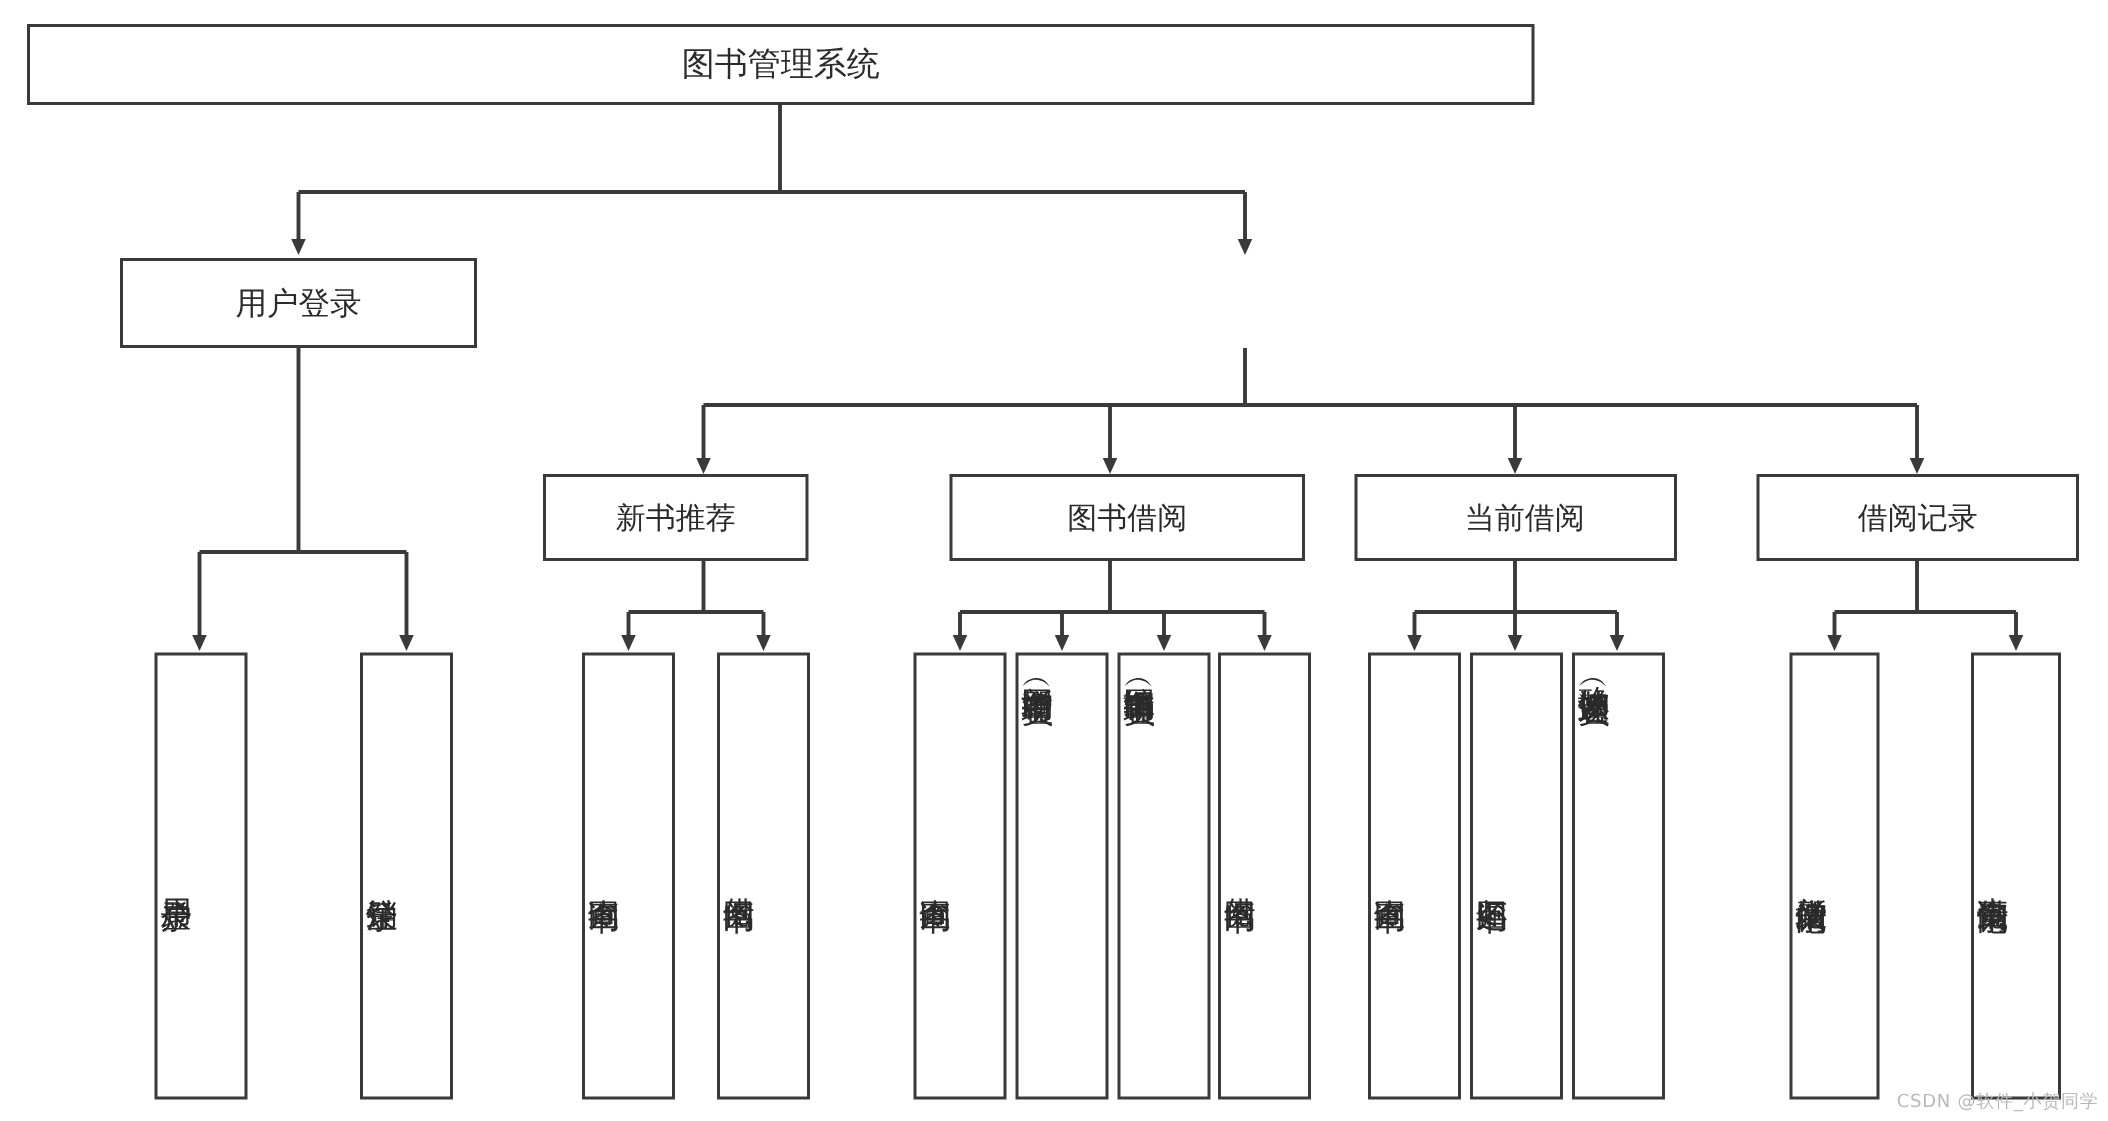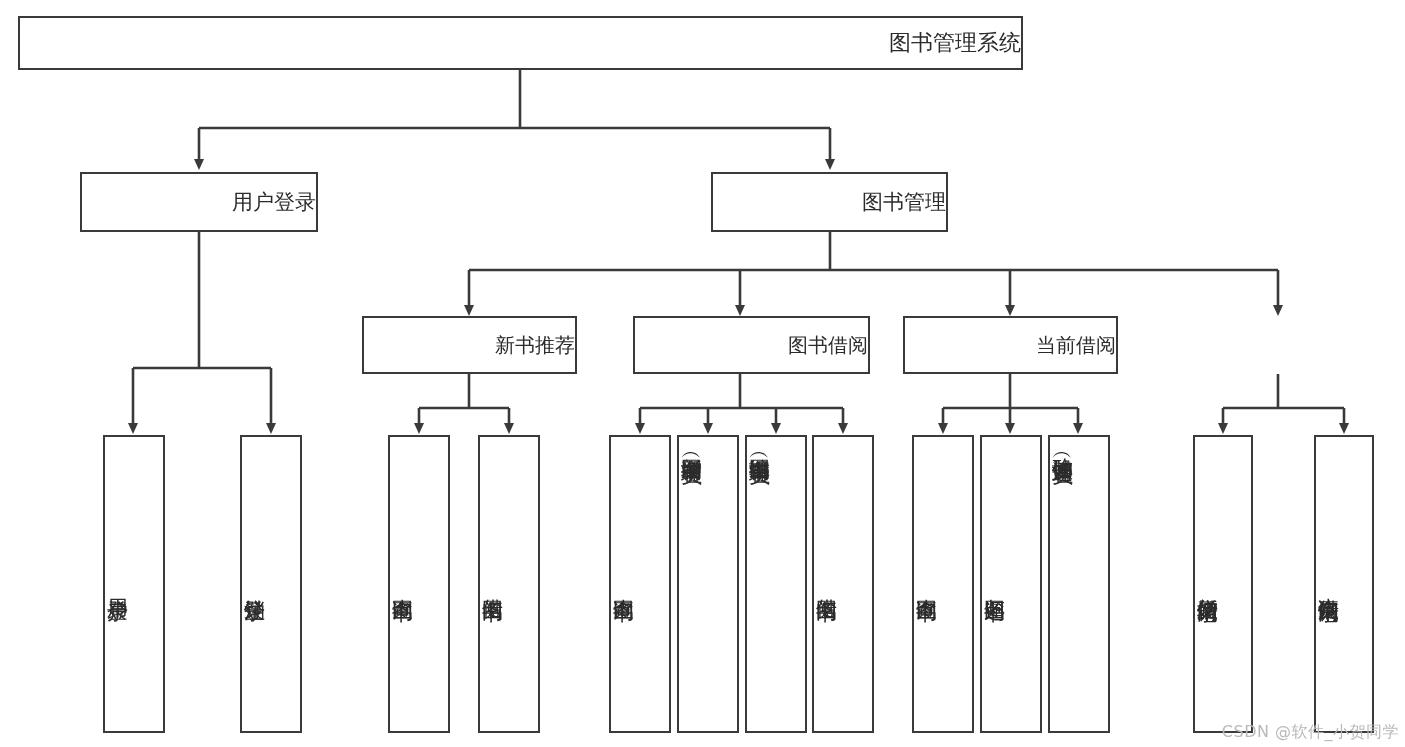--- a/index.html
+++ b/index.html
@@ -12,21 +12,21 @@
   #diagram{position:relative;width:1405px;height:747px;}
   #wires{position:absolute;left:0;top:0;width:1405px;height:747px;}
 
   .node{
     position:absolute;
     box-sizing:border-box;
     background:#ffffff;
     border:2px solid #3a3a3a;
     display:flex;
     align-items:center;
-    justify-content:flex-end;
+    justify-content:center;
     color:#2b2b2b;
     z-index:2;
   }
   .node.root{font-size:22px;}
   .node.lvl2{font-size:21px;}
   .node.lvl3{font-size:20px;}
 
   
   .node.leaf{
     align-items:flex-start;
@@ -44,21 +44,21 @@
   }
   .node.leaf.center .vtext{margin-top:auto;margin-bottom:auto;}
   .node.leaf{flex-direction:column;}
   .node.leaf.center{justify-content:center;}
   .node.leaf.top{justify-content:flex-start;}
   .node.leaf.top .vtext{margin-top:4px;}
 
   #watermark{
     position:absolute;
     right:6px;bottom:4px;
-    font-size:16px;
+    font-size:12px;
     color:#b9b9b9;
     letter-spacing:.5px;
     z-index:3;
     white-space:nowrap;
   }
 </style>
 </head>
 <body>
 
 <div id="diagram">
@@ -114,32 +114,32 @@
     </g>
   </svg>
 
   <div class="node root" style="left:18px;top:16px;width:1005px;height:54px;">
     <span>图书管理系统</span>
   </div>
 
   <div class="node lvl2" style="left:80px;top:172px;width:238px;height:60px;">
     <span>用户登录</span>
   </div>
-  <div class="node lvl2" style="left:711px;top:172px;width:237px;height:60px;">
-    <span>图书管理</span>
-  </div>
 
-  <div class="node lvl3" style="left:362px;top:316px;width:215px;height:58px;">
+  <div class="node lvl3" style="left:362px;top:316px;width:177px;height:58px;">
     <span>新书推荐</span>
   </div>
   <div class="node lvl3" style="left:633px;top:316px;width:237px;height:58px;">
     <span>图书借阅</span>
   </div>
   <div class="node lvl3" style="left:903px;top:316px;width:215px;height:58px;padding-left:12px;">
     <span>当前借阅</span>
+  </div>
+  <div class="node lvl3" style="left:1171px;top:316px;width:215px;height:58px;">
+    <span>借阅记录</span>
   </div>
 
   <div class="node leaf center" style="left:103px;top:435px;width:62px;height:298px;">
     <span class="vtext">用户登录</span>
   </div>
   <div class="node leaf center" style="left:240px;top:435px;width:62px;height:298px;">
     <span class="vtext">注销登录</span>
   </div>
 
   <div class="node leaf center" style="left:388px;top:435px;width:62px;height:298px;">

